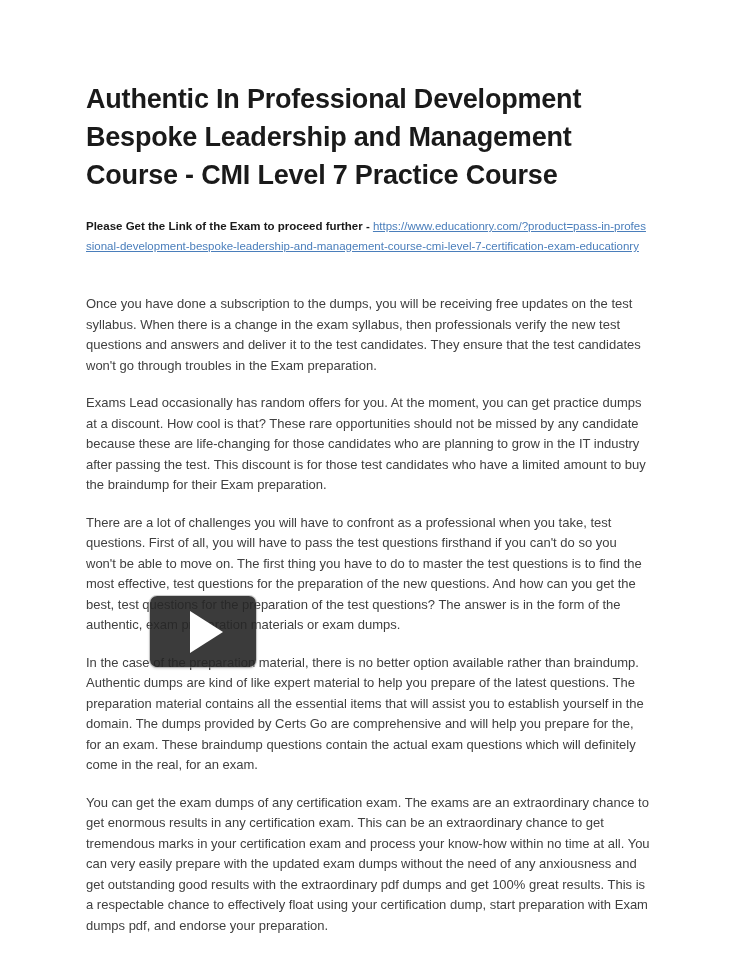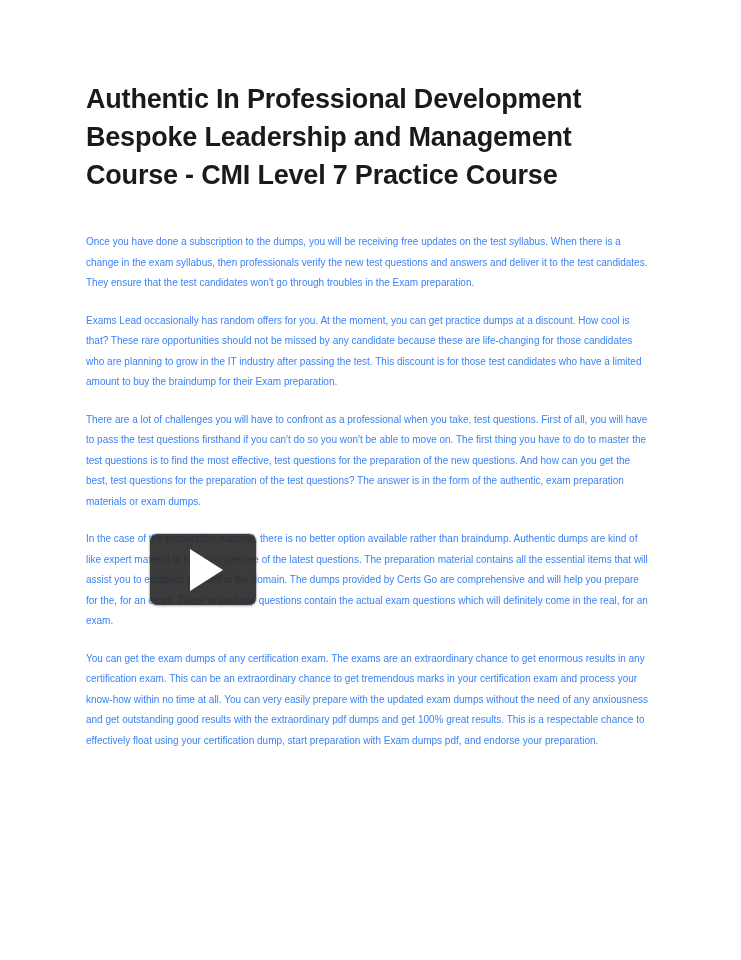--- a/index.html
+++ b/index.html
@@ -61,23 +61,23 @@
     word-break: break-all;
   }
 
   
   .body-copy {
     margin-top: 38px;
     position: relative;
   }
   .para {
     margin: 0 0 17px 0;
-    font-size: 10px;
+    font-size: 13px;
     line-height: 20.5px;
-    color: #3b82f6;
+    color: #404040;
     text-align: left;
   }
   .para:last-child { margin-bottom: 13px; }
 
   
   .video-overlay {
     position: absolute;
     left: 64px;
     top: 302px;
     width: 106px;
@@ -102,20 +102,23 @@
 </style>
 </head>
 <body>
 
 <div class="page">
 
   <div class="content">
 
     <h1 class="doc-title">Authentic In Professional Development Bespoke Leadership and Management Course - CMI Level 7 Practice Course</h1>
 
+    <p class="link-block">
+      <span class="link-lead">Please Get the Link of the Exam to proceed further - </span><a class="exam-link" href="#">https://www.educationry.com/?product=pass-in-professional-development-bespoke-leadership-and-management-course-cmi-level-7-certification-exam-educationry</a>
+    </p>
 
     <div class="body-copy">
 
       <div class="video-overlay">
         <span class="play-triangle"></span>
       </div>
 
       <p class="para">Once you have done a subscription to the dumps, you will be receiving free updates on the test syllabus. When there is a change in the exam syllabus, then professionals verify the new test questions and answers and deliver it to the test candidates. They ensure that the test candidates won't go through troubles in the Exam preparation.</p>
       <p class="para">Exams Lead occasionally has random offers for you. At the moment, you can get practice dumps at a discount. How cool is that? These rare opportunities should not be missed by any candidate because these are life-changing for those candidates who are planning to grow in the IT industry after passing the test. This discount is for those test candidates who have a limited amount to buy the braindump for their Exam preparation.</p>
       <p class="para">There are a lot of challenges you will have to confront as a professional when you take, test questions. First of all, you will have to pass the test questions firsthand if you can't do so you won't be able to move on. The first thing you have to do to master the test questions is to find the most effective, test questions for the preparation of the new questions. And how can you get the best, test questions for the preparation of the test questions? The answer is in the form of the authentic, exam preparation materials or exam dumps.</p>

